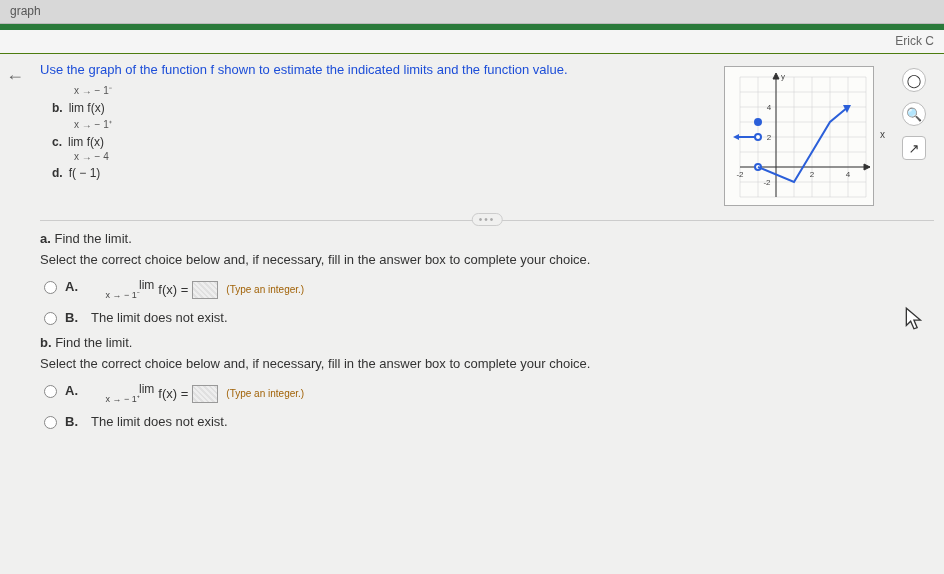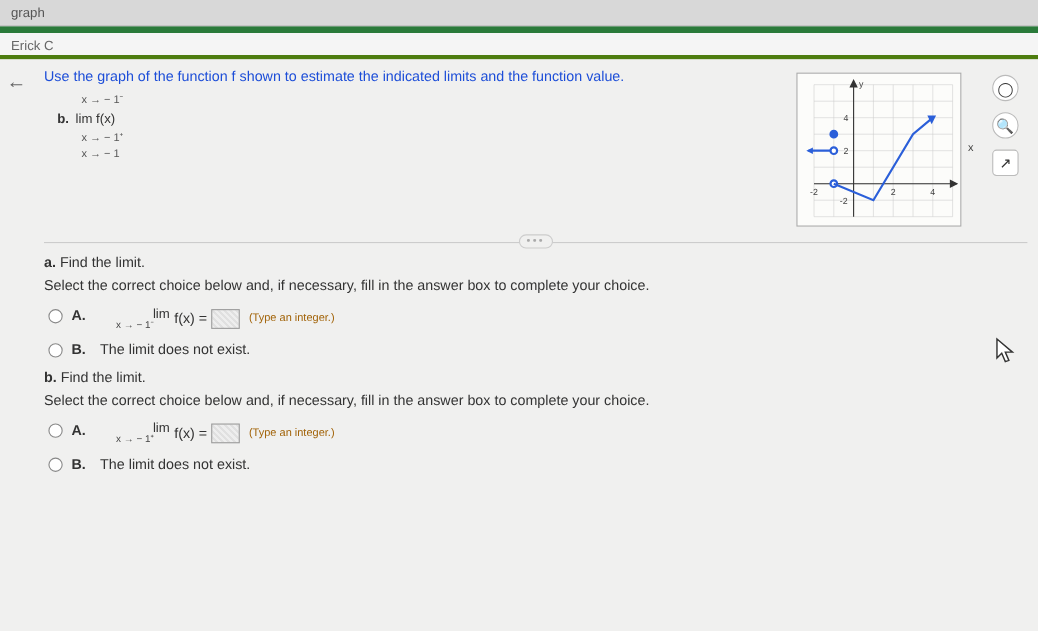--- a/index.html
+++ b/index.html
@@ -1,19 +1,19 @@
 <!DOCTYPE html>
 <html><head>
 <meta charset="utf-8">
 <style>
 * { margin: 0; padding: 0; box-sizing: border-box; }
 body { font-family: Arial, sans-serif; font-size: 13px; background: #e8e8e8; color: #333; width: 944px; height: 574px; overflow: hidden; position: relative; }
 .topbar { background: #d8d8d8; height: 24px; padding: 4px 10px; font-size: 12px; color: #555; border-bottom: 1px solid #bbb; }
 .greenbar { background: #2a7a3a; height: 6px; }
-.userbar { background: #f5f5f5; height: 24px; text-align: left; padding: 4px 10px; font-size: 12px; color: #666; border-bottom: 4px solid #4d7c0f; }
+.userbar { background: #f5f5f5; height: 24px; text-align: right; padding: 4px 10px; font-size: 12px; color: #666; border-bottom: 1px solid #4d7c0f; }
 .content-wrap { display: flex; background: #f0f0ef; height: calc(100% - 54px); }
 .backcol { width: 30px; padding-top: 10px; text-align: center; }
 .backbtn { font-size: 18px; color: #666; cursor: pointer; display: inline-block; }
 .main { flex: 1; padding: 8px 10px; position: relative; overflow: hidden; }
 .question-area { display: flex; }
 .qtext { flex: 1; }
 .instr { font-size: 13px; color: #1d4ed8; margin-bottom: 6px; }
 .parts { margin-left: 12px; }
 .part { font-size: 12px; color: #333; margin-bottom: 2px; }
 .part b { font-weight: bold; margin-right: 6px; }
@@ -60,21 +60,23 @@
 
   <div class="main">
 
     <div class="question-area">
       <div class="qtext">
         <div class="instr">Use the graph of the function f shown to estimate the indicated limits and the function value.</div>
         <div class="parts">
           <div class="sub">x → − 1⁻</div>
           <div class="part"><b>b.</b><span>lim  f(x)</span></div>
           <div class="sub">x → − 1⁺</div>
-          <div class="sub">x → − 1</div>
+          <div class="part"><b>c.</b><span>lim  f(x)</span></div>
+          <div class="sub">x → − 4</div>
+          <div class="part"><b>d.</b><span>f( − 1)</span></div>
         </div>
       </div>
 
       <div class="graph-col">
         <div class="graph-box">
           <svg width="150" height="140" viewBox="0 0 150 140">
 
             <g stroke="#ccc" stroke-width="0.5">
               <line x1="15" y1="10" x2="15" y2="130"></line>
                 <line x1="33" y1="10" x2="33" y2="130"></line>

